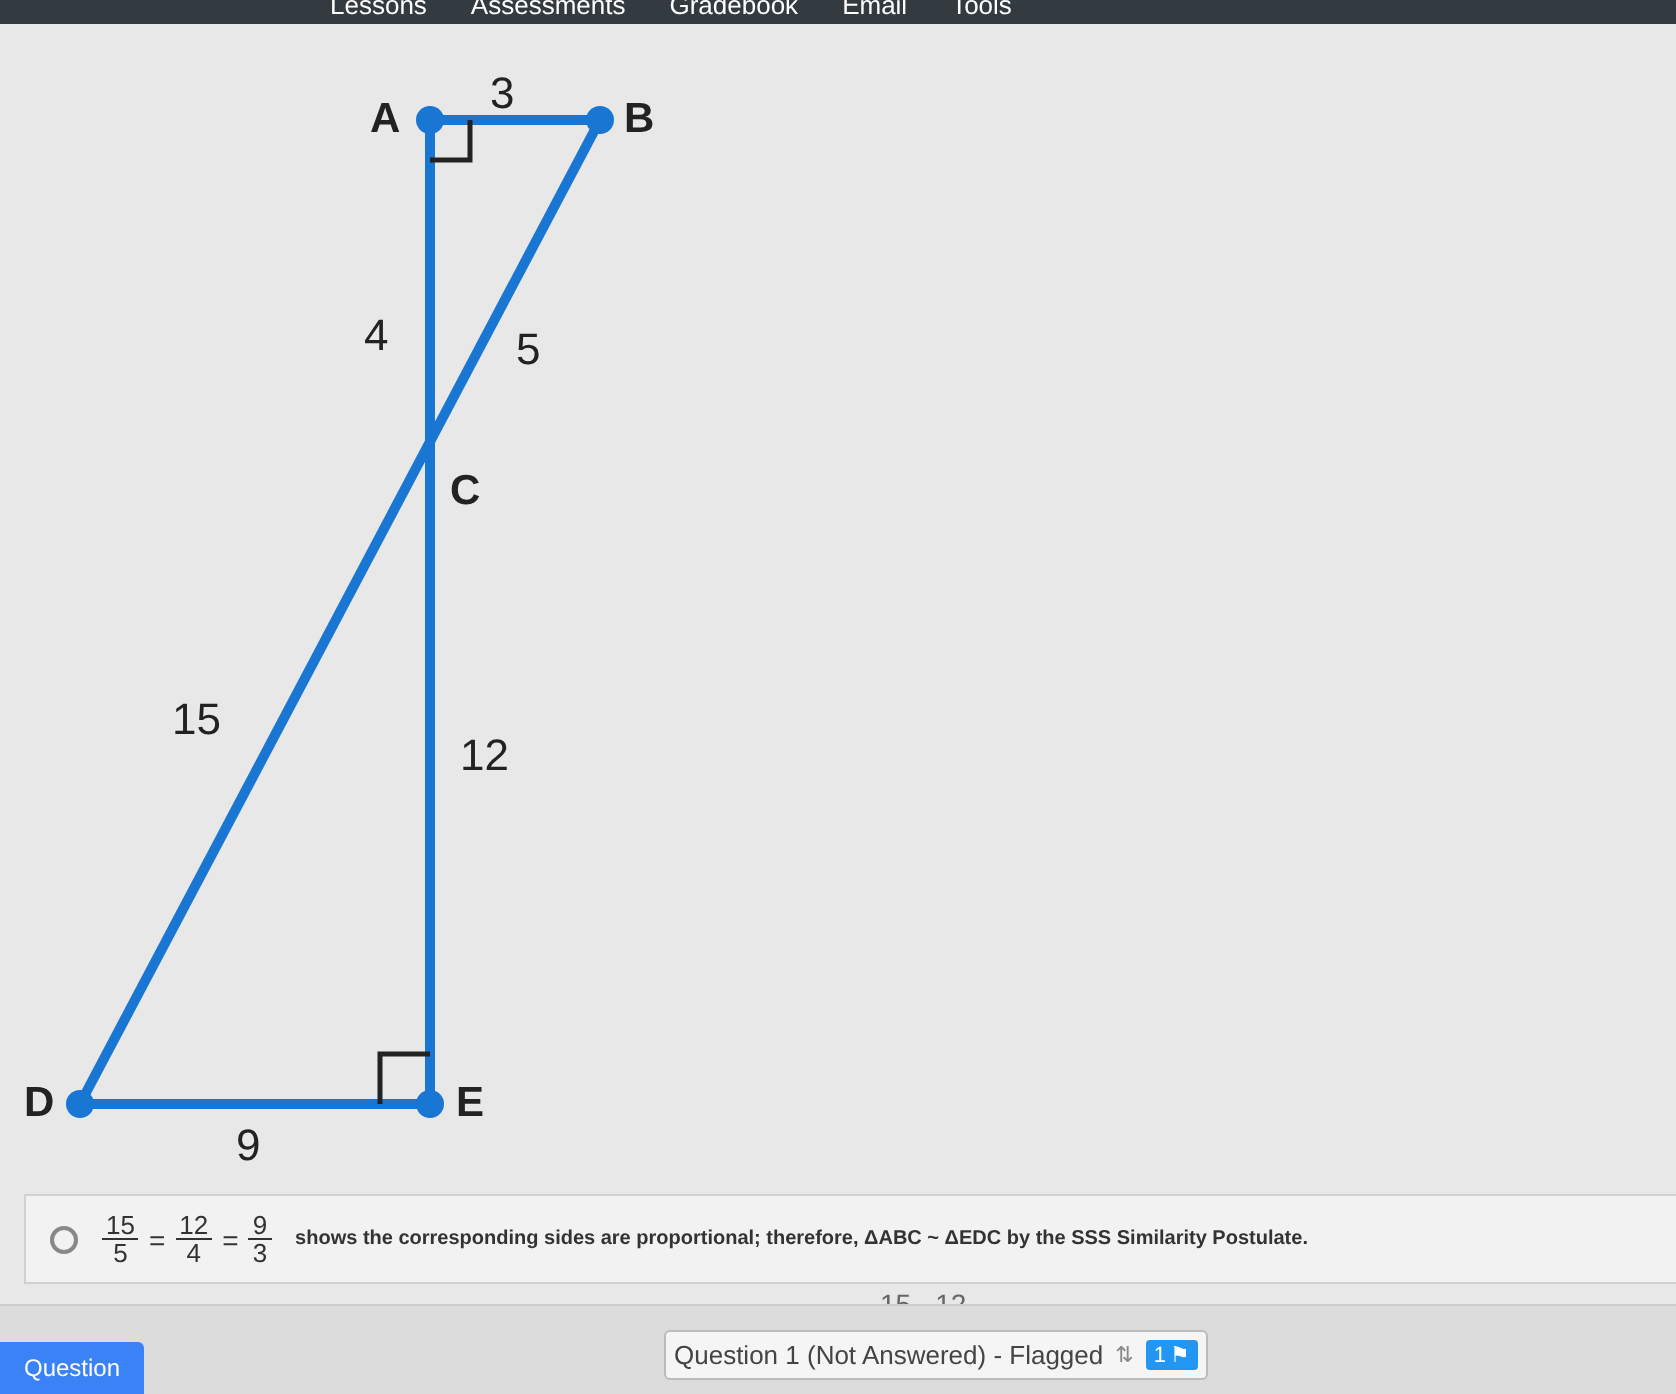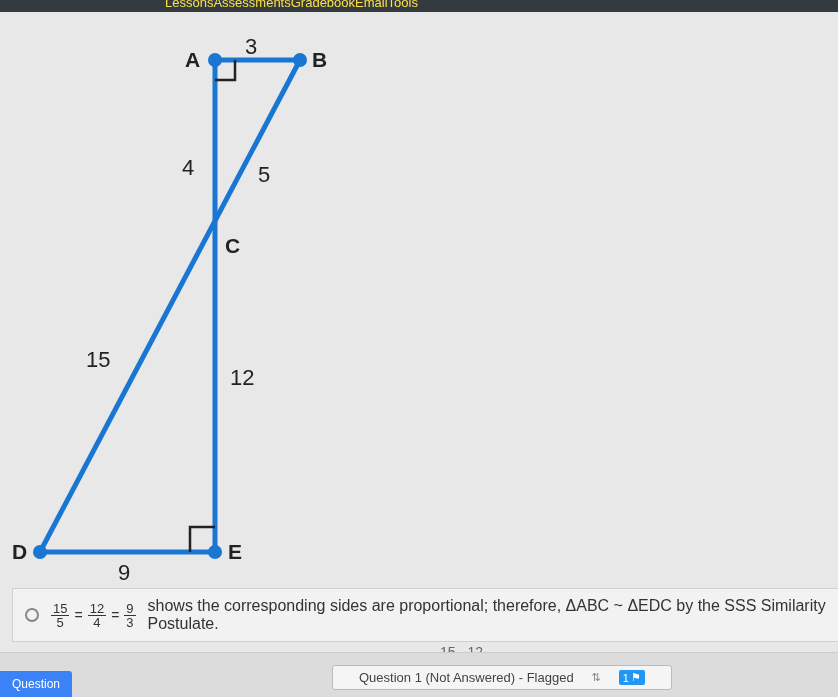--- a/index.html
+++ b/index.html
@@ -8,22 +8,23 @@
       background: #d8d8d8;
       width: 838px;
       height: 697px;
       overflow: hidden;
       position: relative;
     }
     .topnav {
       background: #333a40;
       height: 12px;
       display: flex;
+      gap: 22px;
       padding-left: 165px;
-      color: #fde047;
+      color: #ffffff;
       font-size: 13px;
       align-items: center;
       overflow: hidden;
     }
     .topnav span { position: relative; top: -4px; white-space: nowrap; }
     .content-area {
       background: #e8e8e8;
       width: 100%;
       height: 640px;
       position: relative;
@@ -72,21 +73,21 @@
     .fraction {
       display: inline-flex;
       flex-direction: column;
       align-items: center;
       line-height: 1;
       font-size: 13px;
     }
     .fraction .num { border-bottom: 1px solid #333; padding: 0 2px; }
     .fraction .den { padding: 0 2px; }
     .eq { padding: 0 2px; }
-    .answer-text { flex: 1; font-size: 16px; }
+    .answer-text { flex: 1; font-size: 10px; font-weight: bold; }
     .partial-next {
       position: absolute;
       bottom: -8px;
       left: 440px;
       font-size: 14px;
       color: #666;
       display: flex;
       gap: 12px;
     }
     .footer {
@@ -108,26 +109,26 @@
       font-size: 12px;
       border-top-right-radius: 3px;
     }
     .question-nav {
       position: absolute;
       left: 332px;
       top: 12px;
       background: #f5f5f5;
       border: 1px solid #bbb;
       border-radius: 3px;
-      padding: 4px 26px;
+      padding: 4px 4px;
       font-size: 13px;
       color: #444;
       display: flex;
       align-items: center;
-      gap: 18px;
+      gap: 6px;
     }
     .flag-badge {
       background: #2196F3;
       color: white;
       font-size: 11px;
       padding: 1px 4px;
       border-radius: 2px;
       display: flex;
       align-items: center;
       gap: 2px;

